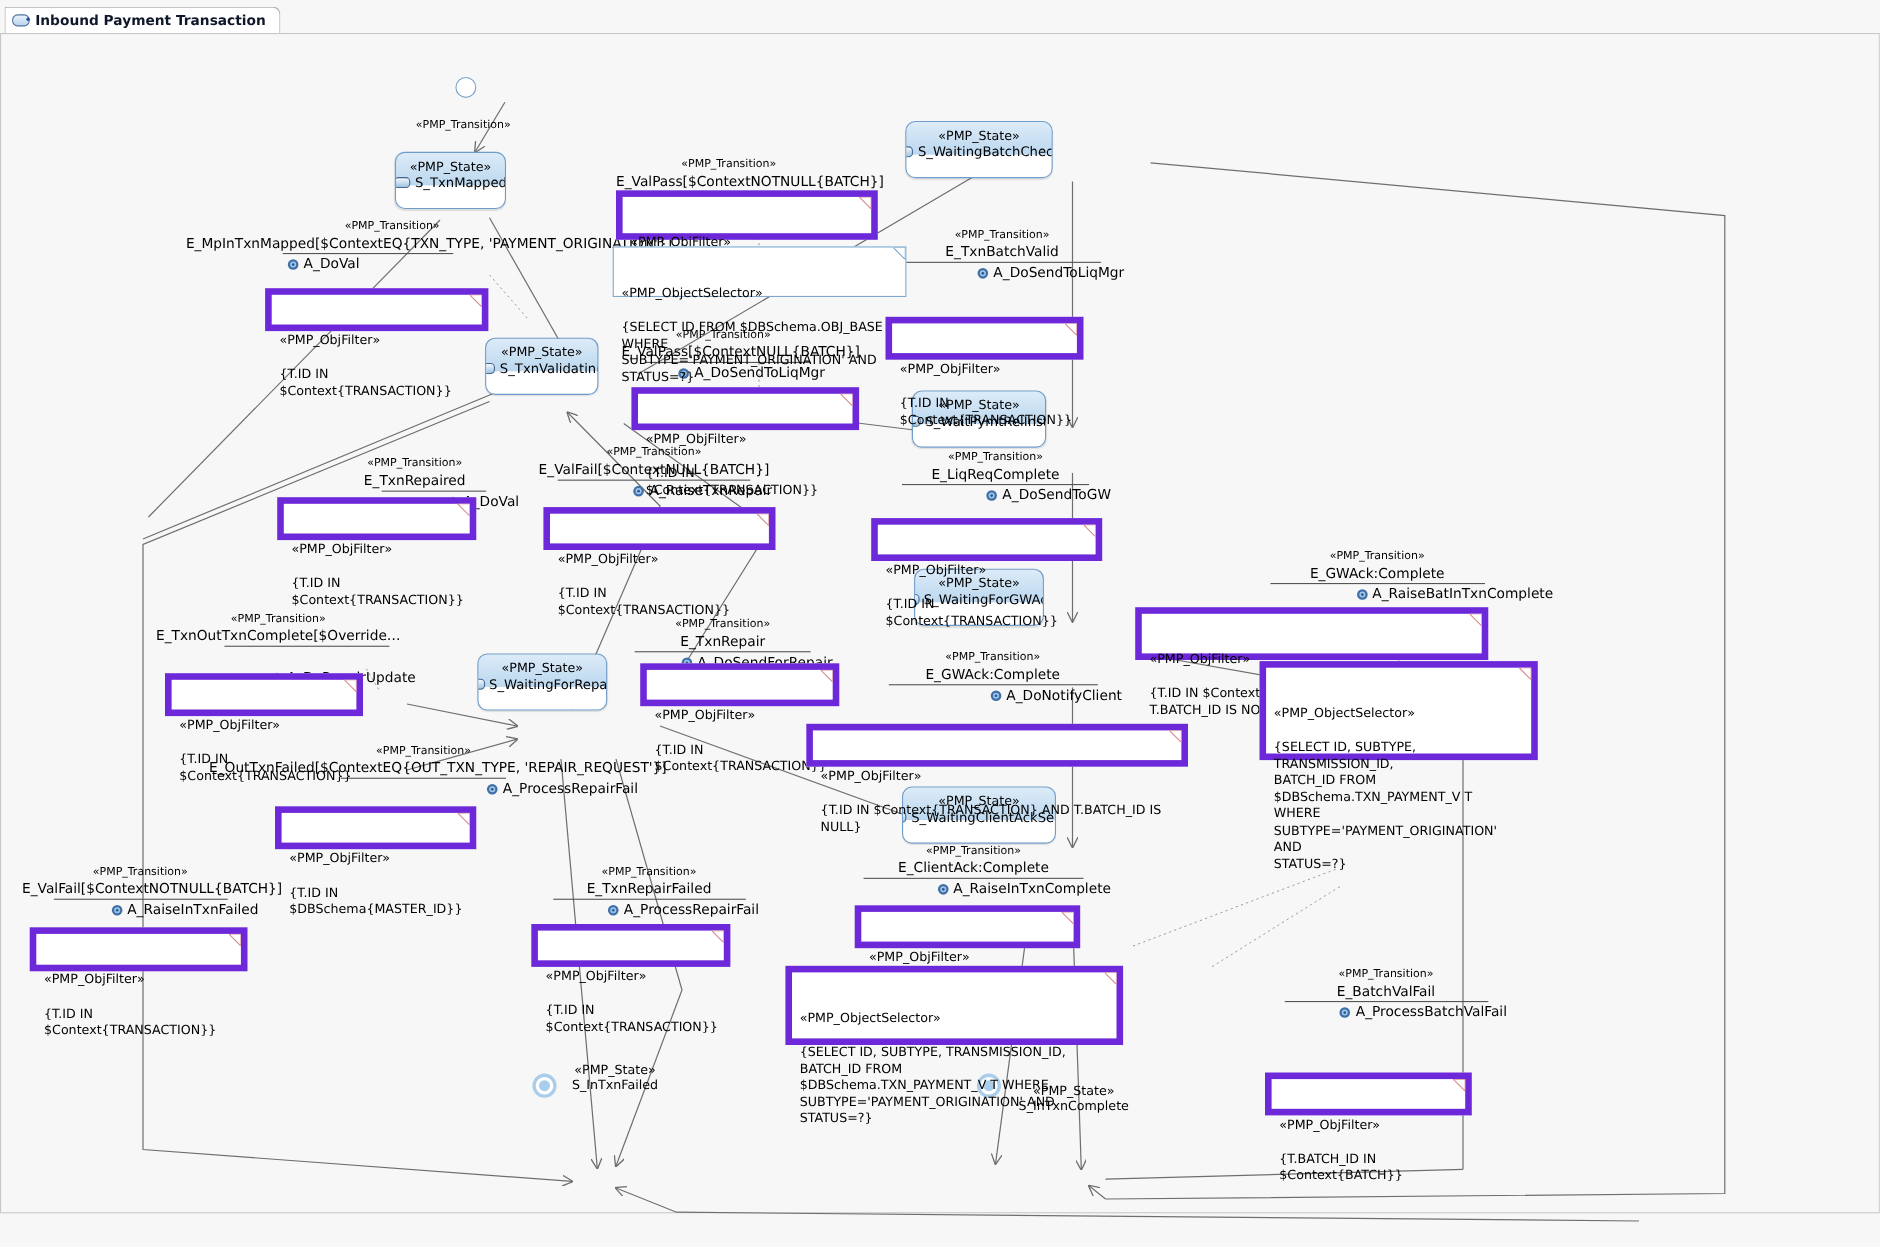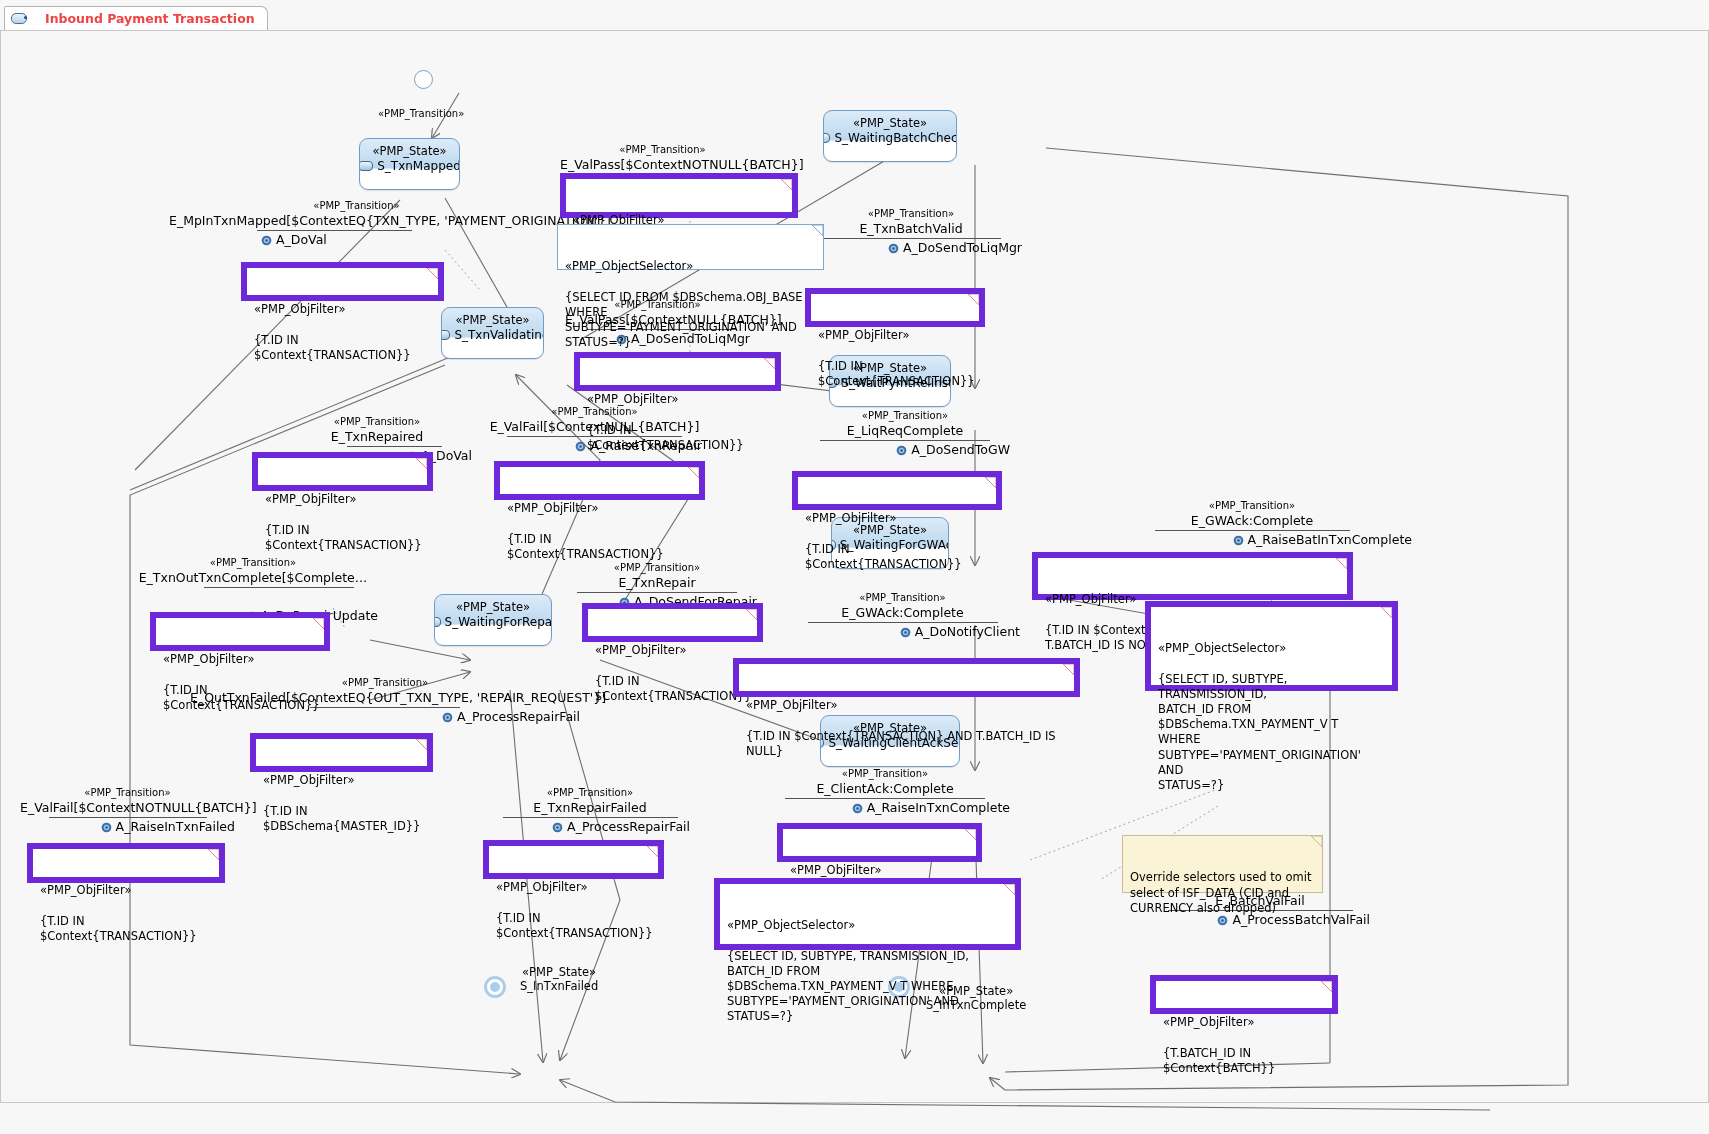--- a/index.html
+++ b/index.html
@@ -36,24 +36,24 @@
     position: absolute;
     left: 4px; top: 6px;
     height: 25px;
     padding: 0 12px 0 6px;
     background: #ffffff;
     border: 1px solid #b4b4b4;
     border-bottom: 1px solid #ffffff;
     border-radius: 2px 7px 0 0;
     display: flex;
     align-items: center;
-    gap: 18px;
+    gap: 5px;
     font-size: 12.5px;
     font-weight: bold;
-    color: #ef4444;
+    color: #0f172a;
     white-space: nowrap;
     box-sizing: border-box;
   }
   .tab-state-icon {
     width: 14px; height: 9px;
     border-radius: 5px;
     border: 1px solid #4a6d9a;
     background: linear-gradient(#eaf3fb, #b9d4ec);
     display: inline-block;
     position: relative;
@@ -498,21 +498,21 @@
         <circle cx="8" cy="8" r="7" fill="#3f6fa8"></circle>
           <circle cx="8" cy="8" r="4" fill="#9fc6e8"></circle>
           <circle cx="8" cy="8" r="1.8" fill="#2b5a91"></circle>
       </svg>
       <span>A_RaiseTxnRepair</span>
     </span>
   </div>
 
   <div class="transition" style="left:128px; top:557px; width:250px;">
     <span class="t-stereo">«PMP_Transition»</span>
-    <span class="t-name">E_TxnOutTxnComplete[$Complete…</span>
+    <span class="t-name">E_TxnOutTxnComplete[$Override…</span>
     <div class="t-sep" style="width:150px; margin-left:76px;"></div>
     <span class="t-effect" style="padding-left:72px;margin-top:20px;">
       <svg class="gear-icon" viewBox="0 0 16 16">
         <circle cx="8" cy="8" r="7" fill="#3f6fa8"></circle>
           <circle cx="8" cy="8" r="4" fill="#9fc6e8"></circle>
           <circle cx="8" cy="8" r="1.8" fill="#2b5a91"></circle>
       </svg>
       <span>A_DoRepairUpdate</span>
     </span>
   </div>
@@ -738,22 +738,14 @@
   </div>
 
   <div class="note red" style="left:1150px; top:975px; width:188px; height:39px;">
     <svg class="note-fold" viewBox="0 0 11 11">
       <path d="M 0 0 L 11 11 L 11 0 Z" fill="#ffffff" stroke="#d98d8d" stroke-width="1"></path>
     </svg>
     <span class="n-stereo">«PMP_ObjFilter»</span>
     <span>{T.BATCH_ID IN $Context{BATCH}}</span>
   </div>
 
-  <div class="note yellow" style="left:1122px; top:835px; width:201px; height:58px;">
-    <svg class="note-fold" viewBox="0 0 11 11">
-      <path d="M 0 0 L 11 11 L 11 0 Z" fill="#fbf3d5" stroke="#c8bd92" stroke-width="1"></path>
-    </svg>
-    <span>Override selectors used to omit
-select of ISF_DATA (CID and
-CURRENCY also dropped)</span>
-  </div>
 
 </div>
 
 </body></html>

